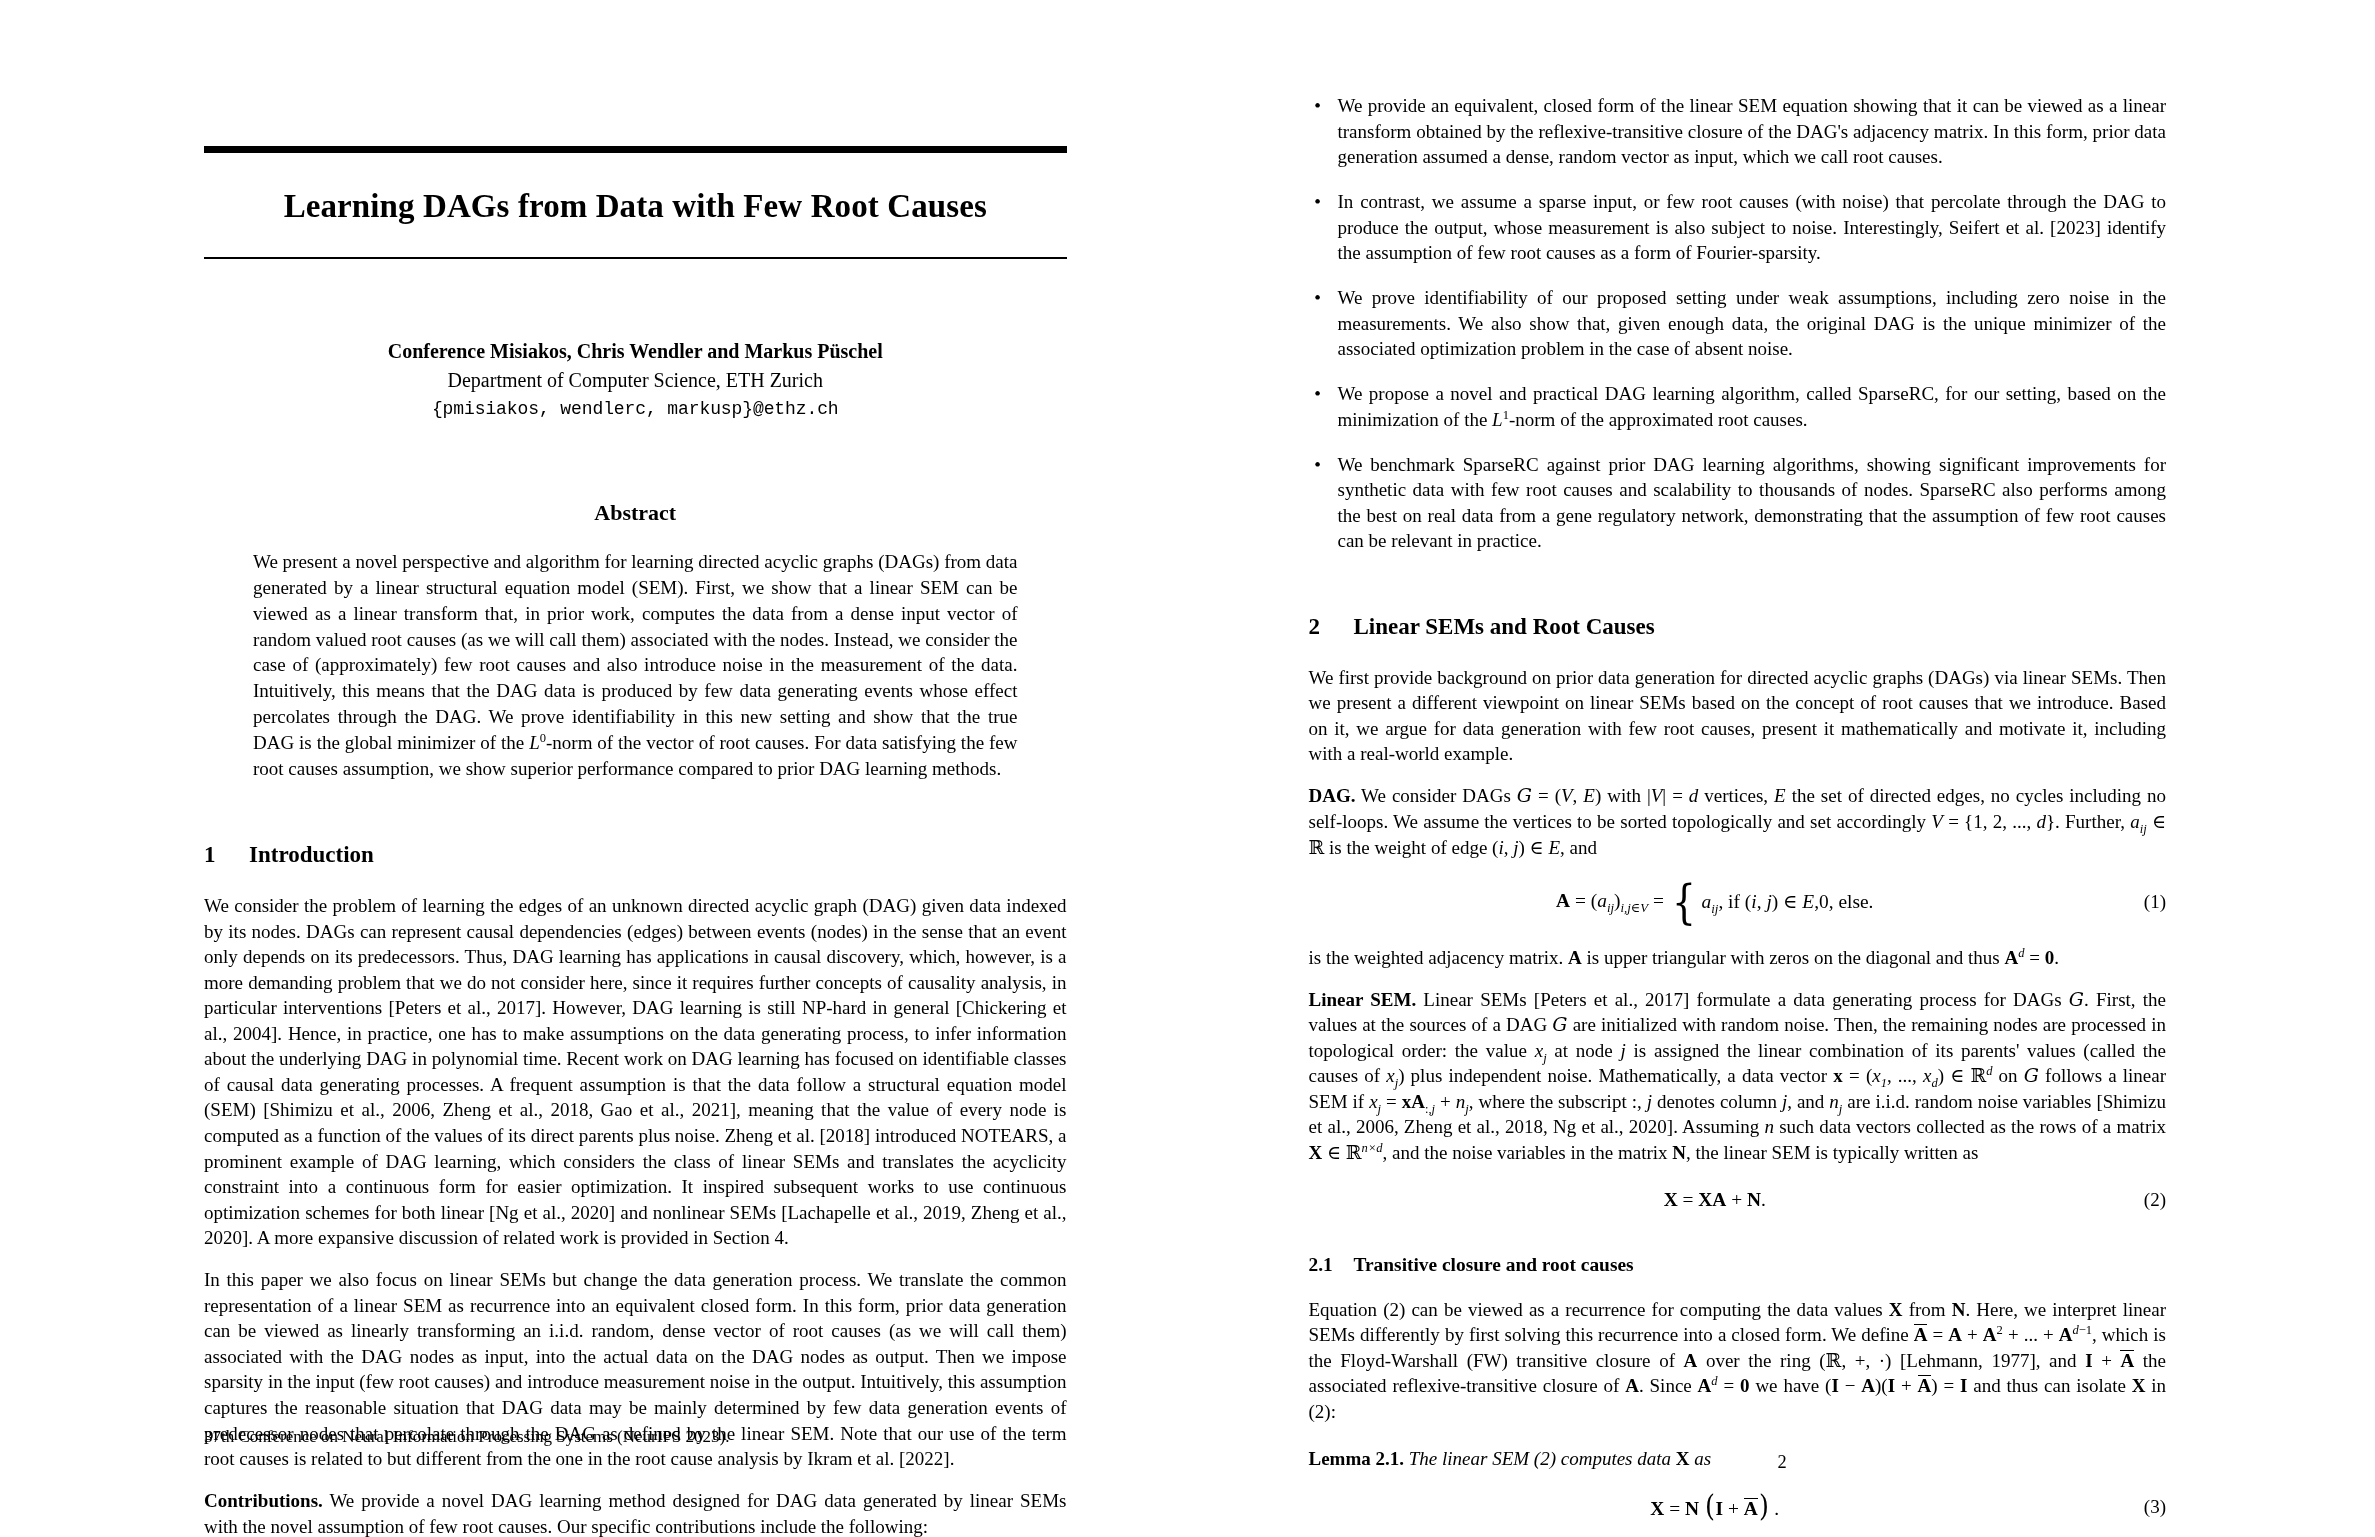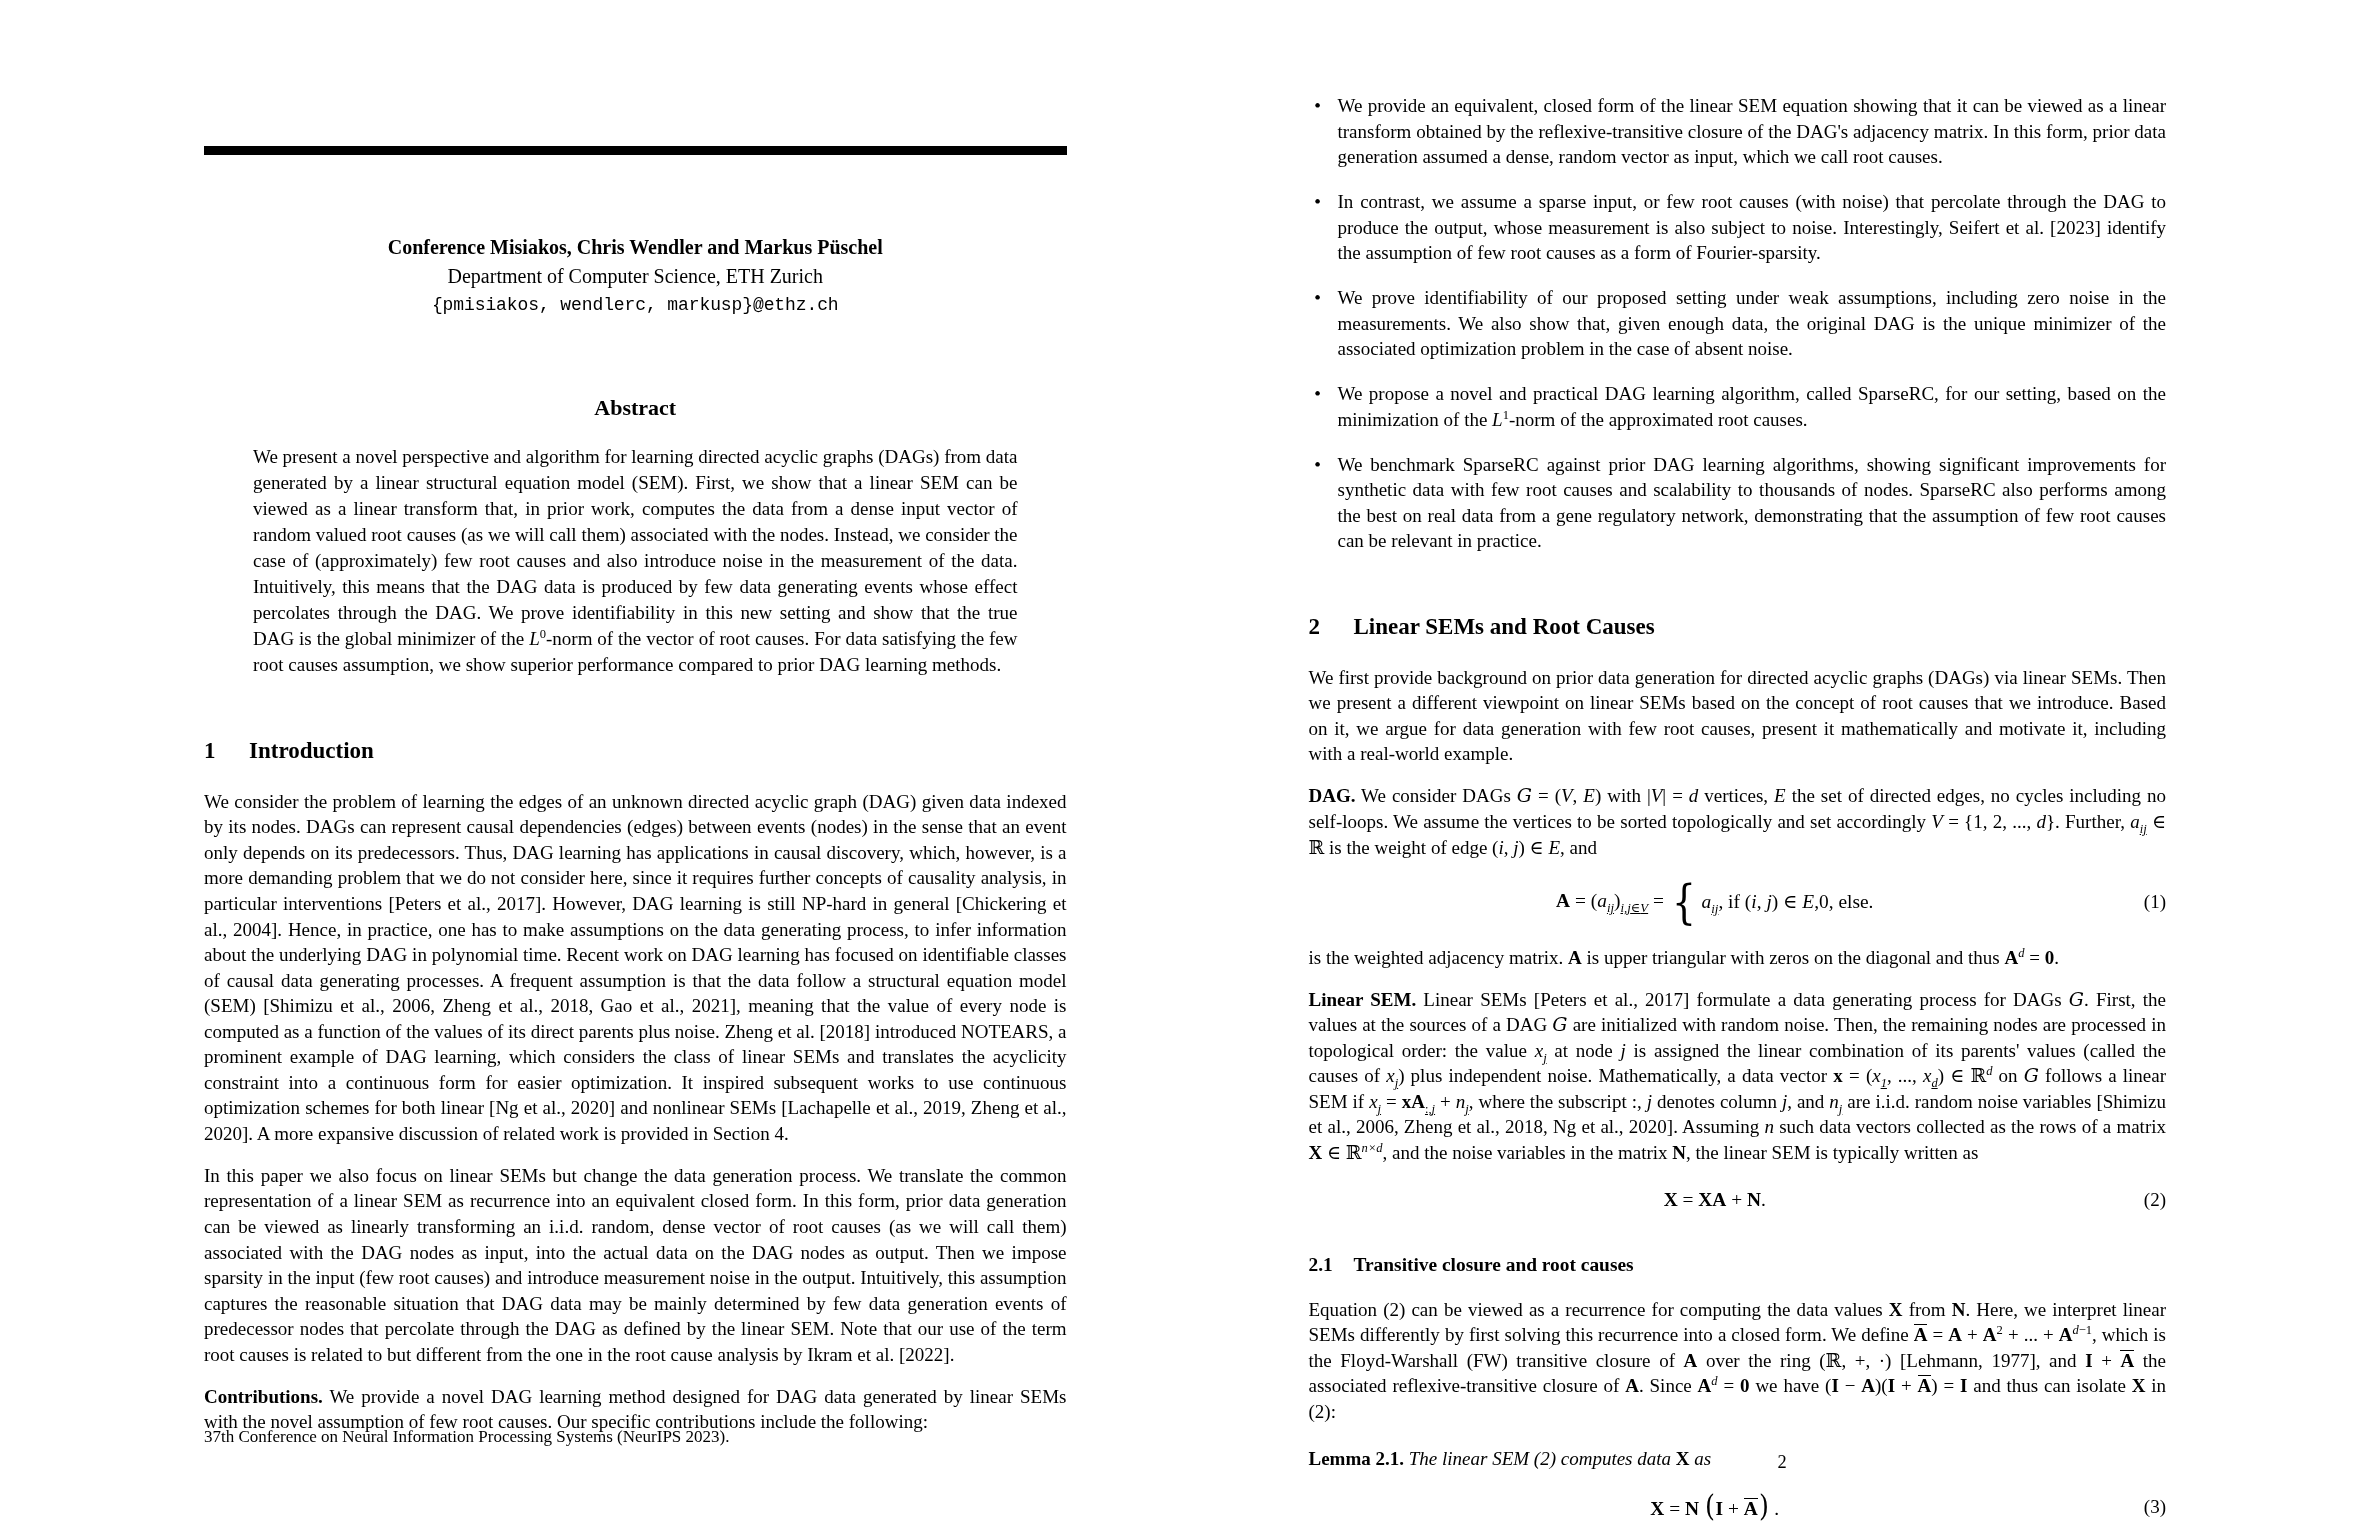--- a/index.html
+++ b/index.html
@@ -171,21 +171,21 @@
   
   .math {
     font-family: "Liberation Serif", "DejaVu Serif", serif;
     font-style: italic;
   }
   .mathrm { font-style: normal; }
   .mbf { font-weight: bold; font-style: normal; }
   .cal { font-style: italic; font-family: "DejaVu Serif", serif; }
   .bb { font-style: normal; font-family: "DejaVu Serif", serif; }
   sup.sm { font-size: 0.66em; vertical-align: super; line-height: 0; font-style: normal; }
-  sub.sm { font-size: 0.66em; vertical-align: sub; line-height: 0; font-style: italic; text-decoration: underline; }
+  sub.sm { font-size: 0.66em; vertical-align: sub; line-height: 0; font-style: italic; }
   .ovl {
     border-top: 1.6px solid #000;
     padding-top: 0px;
     display: inline-block;
     line-height: 1.02;
   }
 
   .eq-row {
     display: flex;
     align-items: center;
@@ -275,20 +275,21 @@
 </head>
 <body>
 
 <div class="page">
 
   <div class="columns">
 
     <div class="col col-left">
 
       <div class="title-rule-top"></div>
+      <div class="paper-title">Learning DAGs from Data with Few Root Causes</div>
       <div class="title-rule-bottom"></div>
 
       <div class="authors-block">
         <div class="author-names">Conference Misiakos, Chris Wendler and Markus Püschel</div>
         <div class="author-affil">Department of Computer Science, ETH Zurich</div>
         <div class="author-email">{pmisiakos, wendlerc, markusp}@ethz.ch</div>
       </div>
 
       <div class="abstract-heading">Abstract</div>
       <div class="abstract-body">

